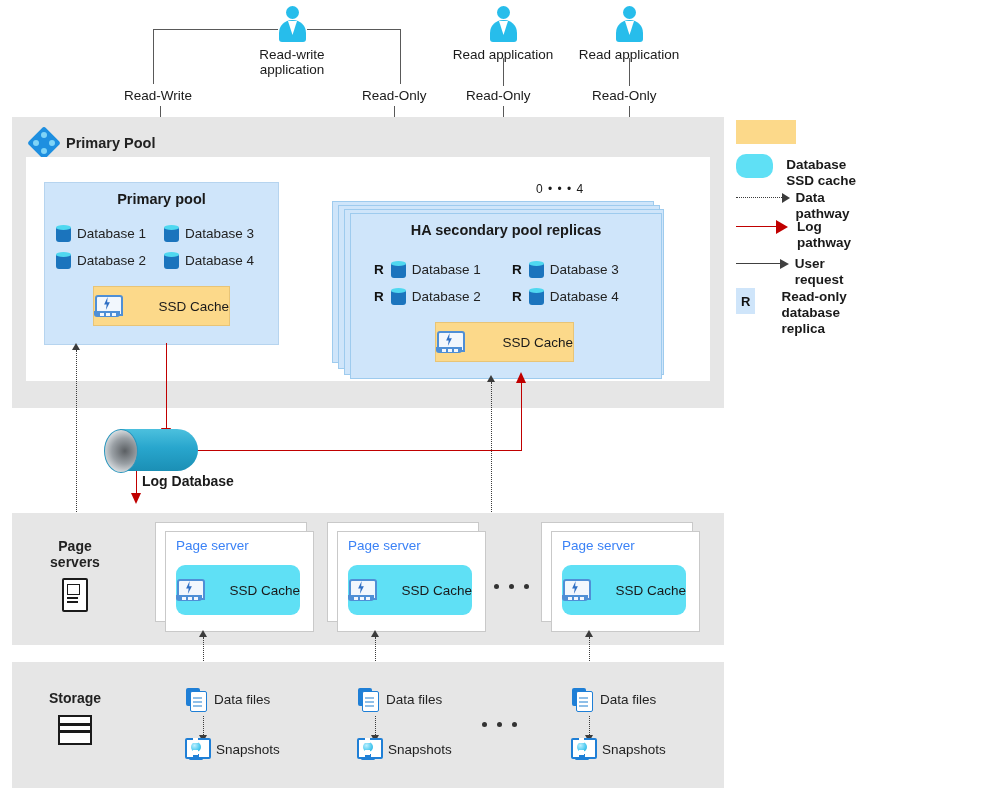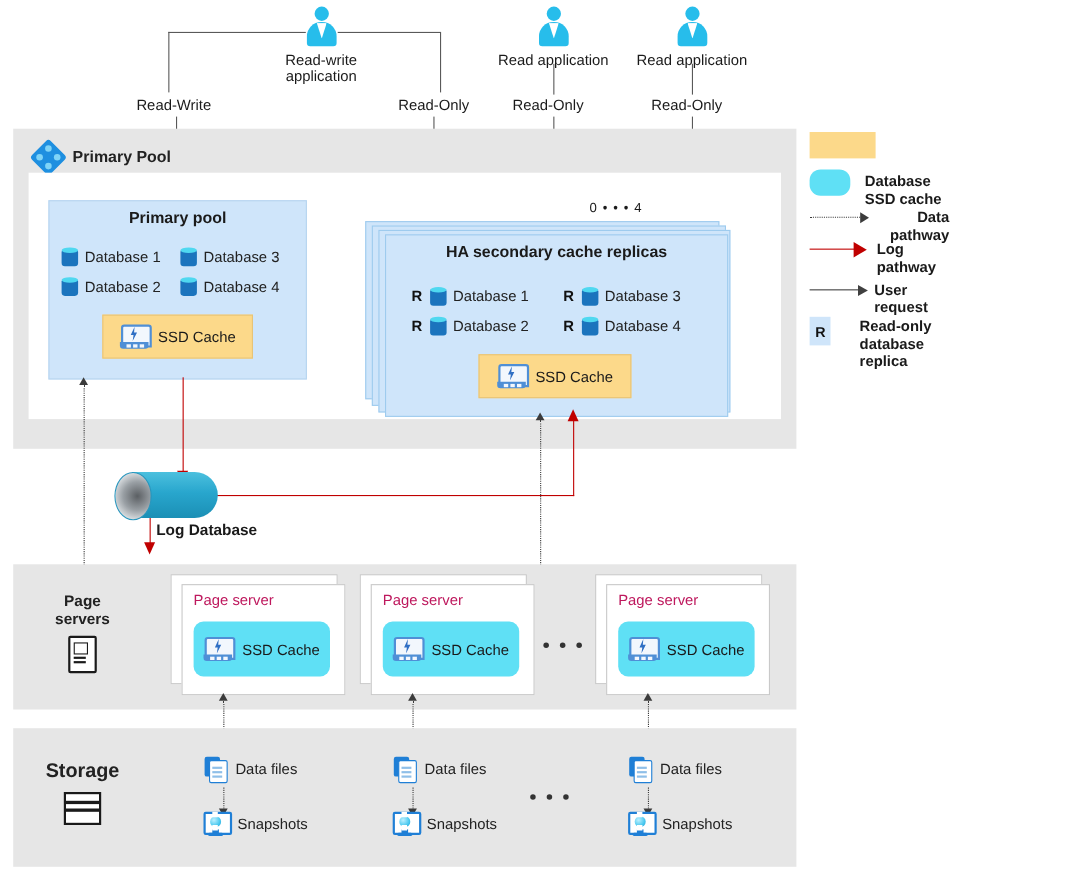--- a/index.html
+++ b/index.html
@@ -46,39 +46,39 @@
   .poolbox{position:absolute;background:#cfe5fa;border:1px solid #b6d4ef;}
   .pooltitle{text-align:center;font-weight:bold;font-size:14.5px;padding-top:8px;color:#1a1a1a;}
 
   .dbrow{position:absolute;display:flex;align-items:center;gap:6px;font-size:13.5px;}
   .dbicon{width:15px;height:17px;position:relative;flex:none;}
   .dbicon .cyl{position:absolute;left:0;top:2px;width:15px;height:15px;background:#1b74bd;border-radius:2px 2px 3px 3px;}
   .dbicon .top{position:absolute;left:0;top:0px;width:15px;height:5px;border-radius:50%;background:#4fd8f0;}
   .rbadge{font-weight:bold;font-size:13.5px;color:#111;margin-right:1px;}
 
   
-  .ssd{position:absolute;display:flex;align-items:center;justify-content:center;gap:9px;
+  .ssd{position:absolute;display:flex;align-items:center;justify-content:space-between;gap:9px;
        font-size:13.5px;color:#1a1a1a;}
   .ssd.yellow{background:#fcd98a;border:1px solid #e8c476;}
   .ssd.cyan{background:#5fe0f5;border-radius:9px;}
   .ssdicon{width:26px;height:22px;position:relative;flex:none;}
   .ssdicon .shell{position:absolute;left:1px;top:0;width:24px;height:17px;background:#f2f7fd;
         border:2px solid #4f8fd6;border-radius:3px 3px 0 0;}
   .ssdicon .base{position:absolute;left:0;top:16px;width:26px;height:6px;background:#4f8fd6;border-radius:0 0 3px 3px;}
   .ssdicon .bolt{position:absolute;left:9px;top:2px;width:8px;height:13px;background:#2f6fc4;
         clip-path:polygon(58% 0,14% 58%,46% 58%,36% 100%,86% 40%,52% 40%);}
   .ssdicon .slot{position:absolute;top:17.5px;width:4px;height:3px;background:#f2f7fd;}
 
   
   .stackcard{position:absolute;background:#cfe5fa;border:1px solid #9ecbee;}
 
   
   .psback{position:absolute;background:#fff;border:1px solid #c9c9c9;}
   .psfront{position:absolute;background:#fff;border:1px solid #c9c9c9;}
-  .pstitle{position:absolute;font-size:13.5px;color:#be185d;}
+  .pstitle{position:absolute;font-size:13.5px;color:#3b82f6;}
 
   
   .cyl-body{position:absolute;background:linear-gradient(180deg,#4cc0de 0%,#28a6cd 45%,#1b8fb5 100%);
      border-radius:0 22px 22px 0;}
   .cyl-cap{position:absolute;border-radius:50%;
      background:radial-gradient(circle at 62% 50%,#5b5f63 0%,#9aa0a5 45%,#d9dde0 75%,#eef1f3 100%);
      border:1px solid #2a96bd;}
 
   
   .legend{position:absolute;}
@@ -226,21 +226,21 @@
   </span>
   <span>SSD Cache</span>
 </div>
 
 <div class="lbl abs" style="left:536px;top:182px;font-size:12px;letter-spacing:1px;">0 • • • 4</div>
 
 <div class="stackcard" style="left:332px;top:201px;width:320px;height:160px;"></div>
 <div class="stackcard" style="left:338px;top:205px;width:320px;height:162px;"></div>
 <div class="stackcard" style="left:344px;top:209px;width:318px;height:164px;"></div>
 <div class="stackcard" style="left:350px;top:213px;width:310px;height:164px;">
-  <div class="pooltitle">HA secondary cache replicas</div>
+  <div class="pooltitle">HA secondary pool replicas</div>
 </div>
 <div class="dbrow" style="left:374px;top:261px;">
   <span class="rbadge">R</span>
   <span class="dbicon">
       <span class="cyl"></span>
       <span class="top"></span>
     </span>
   <span>Database 1</span>
 </div>
 <div class="dbrow" style="left:374px;top:288px;">
@@ -365,21 +365,21 @@
 
 <div class="dotv" style="left:203px;top:637px;height:32px;"></div>
 <div class="dotarrowup" style="left:198.5px;top:630px;"></div>
 <div class="dotv" style="left:375px;top:637px;height:32px;"></div>
 <div class="dotarrowup" style="left:370.5px;top:630px;"></div>
 <div class="dotv" style="left:589px;top:637px;height:32px;"></div>
 <div class="dotarrowup" style="left:584.5px;top:630px;"></div>
 
 <div class="band" style="left:12px;top:662px;width:712px;height:126px;"></div>
 <div class="abs" style="left:30px;top:690px;width:90px;text-align:center;">
-  <div class="bold" style="font-size:18px;">Storage</div>
+  <div class="bold" style="font-size:14px;">Storage</div>
   <div style="display:flex;justify-content:center;margin-top:9px;">
     <div class="stoicon">
       <div class="bar" style="top:6px;"></div>
       <div class="bar" style="top:13px;"></div>
     </div>
   </div>
 </div>
 
 <div class="dbrow" style="left:186px;top:688px;gap:8px;">
   <span class="fileicon">
@@ -468,21 +468,21 @@
   <div class="legrow" style="left:0;top:34px;">
     <div class="sw-cyan"></div>
     <div class="legtxt" style="margin-left:13px;margin-top:3px;">Database SSD cache</div>
   </div>
 
   <div class="legrow" style="left:0;top:72px;">
     <div style="width:60px;height:12px;position:relative;">
       <div style="position:absolute;left:0;top:5px;width:46px;border-top:1.6px dotted #3b3b3b;"></div>
       <div style="position:absolute;left:46px;top:1px;width:0;height:0;border-top:5px solid transparent;border-bottom:5px solid transparent;border-left:8px solid #3b3b3b;"></div>
     </div>
-    <div class="legtxt" style="margin-left:13px;margin-top:-2px;text-align:right;">Data pathway</div>
+    <div class="legtxt" style="margin-left:13px;margin-top:-2px;">Data pathway</div>
   </div>
 
   <div class="legrow" style="left:0;top:100px;">
     <div style="width:60px;height:14px;position:relative;">
       <div style="position:absolute;left:0;top:6px;width:44px;border-top:1.7px solid #c00000;"></div>
       <div style="position:absolute;left:40px;top:0px;width:0;height:0;border-top:7px solid transparent;border-bottom:7px solid transparent;border-left:12px solid #c00000;"></div>
     </div>
     <div class="legtxt" style="margin-left:13px;margin-top:-1px;">Log pathway</div>
   </div>
 

